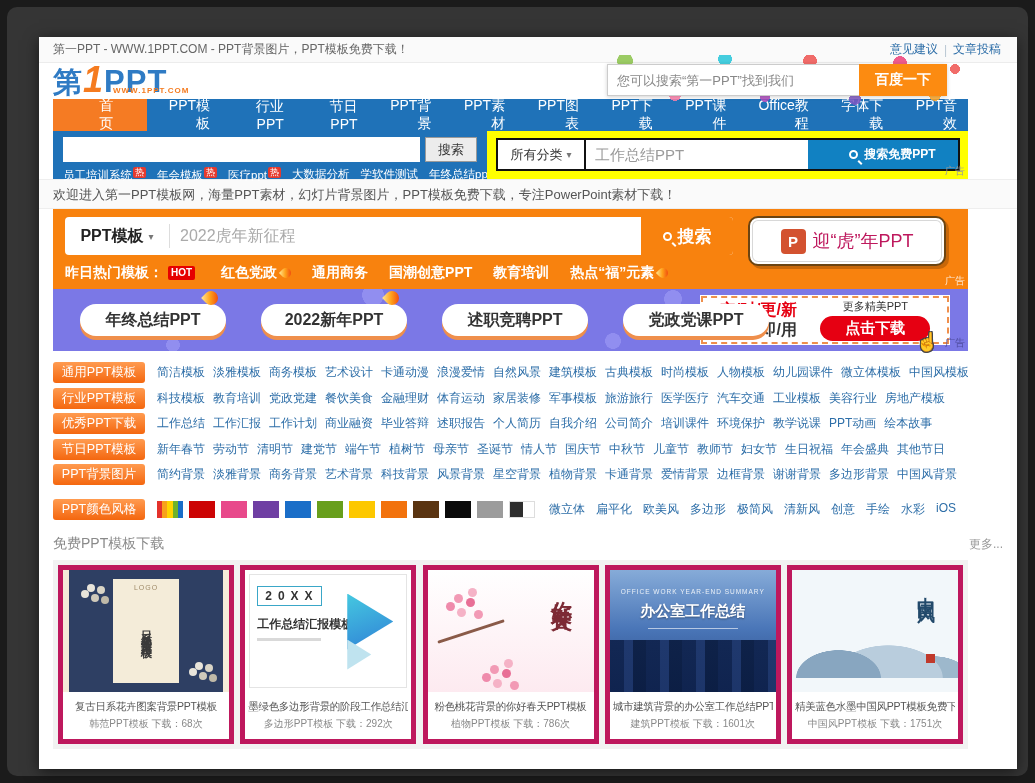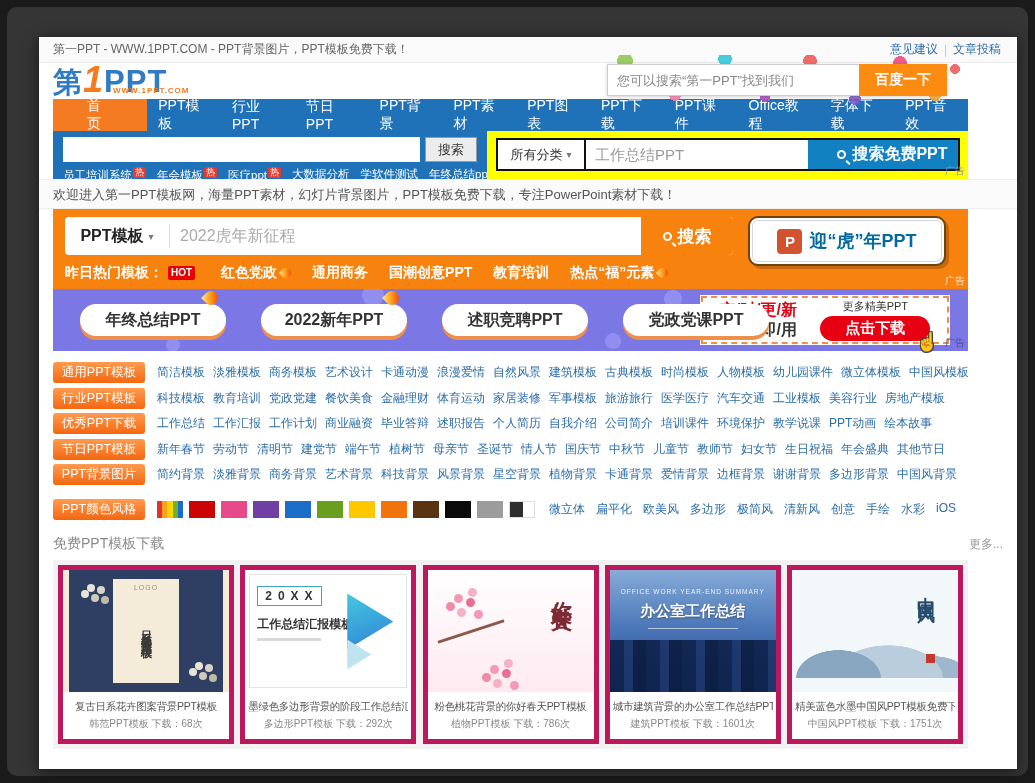--- a/index.html
+++ b/index.html
@@ -39,21 +39,21 @@
     background-repeat:no-repeat; }
   .baidu { position:absolute; right:70px; top:1px; display:flex; background:#fff;
            box-shadow:0 1px 4px rgba(0,0,0,.18); z-index:2; }
   .baidu input { width:252px; height:32px; border:1px solid #ccc; border-right:none;
                  padding:0 9px; font-size:13px; color:#555; outline:none; }
   .baidu input::placeholder { color:#888; }
   .baidu button { width:88px; height:32px; background:#fc8b11; color:#fff; border:none;
                   font-size:14px; font-weight:bold; cursor:pointer; }
 
   
-  .nav { margin-left:14px; width:915px; height:32px; background:#1f72b8; display:flex; }
+  .nav { margin-left:14px; width:915px; height:32px; background:#1f72b8; display:flex;text-align:right; }
   .nav-item { display:flex; align-items:center; padding:0 11px; color:#fff; font-size:14px;
               text-decoration:none; cursor:pointer; }
   .nav-item.active { background:#f57b23; padding:0 34px; }
 
   
   .qrow { margin-left:14px; width:915px; height:48px; display:flex; }
   .qrow-left { width:434px; background:#1f72b8; padding:6px 10px 0 10px; }
   .q-line { display:flex; }
   .q-line input { flex:1; height:25px; border:none; padding:0 6px; font-size:13px; outline:none; }
   .q-line button { width:52px; height:25px; margin-left:5px; background:#ececec;
@@ -63,21 +63,21 @@
   .hot-badge { display:inline-block; background:#e63a2e; color:#fff; font-size:9px;
                line-height:11px; padding:0 2px; border-radius:2px; vertical-align:4px; margin-left:1px; }
   .hot-badge:empty { display:none; }
   .qrow-right { flex:1; background:#ffff00; position:relative; padding:7px 8px 0 9px; }
   .combo { display:flex; height:33px; border:2px solid #111; background:#fff; }
   .combo-cat { width:88px; display:flex; align-items:center; justify-content:center; gap:4px;
                font-size:13px; color:#333; border-right:2px solid #111; cursor:pointer; }
   .caret { font-size:10px; color:#777; }
   .combo input { flex:1; border:none; font-size:15px; padding:0 9px; outline:none; color:#333; }
   .combo input::placeholder { color:#9a9a9a; }
-  .combo-btn { width:150px; background:#1181c2; color:#fff; border:none; font-size:16px;
+  .combo-btn { width:150px; background:#1181c2; color:#fff; border:none; font-size:12px;
                font-weight:bold; display:flex; align-items:center; justify-content:center; cursor:pointer;padding-left:19px; }
   .mag { display:inline-block; width:9px; height:9px; border:2px solid currentColor;
          border-radius:50%; position:relative; margin-right:6px; }
   .mag::after { content:""; position:absolute; width:2px; height:5px; background:currentColor;
                 left:8px; top:8px; transform:rotate(-45deg); }
   .ad-tag { position:absolute; right:3px; bottom:1px; font-size:10px; color:#999; }
 
   
   .welcome { height:30px; line-height:30px; background:#fafafa; border-top:1px solid #eee;
              border-bottom:1px solid #eee; font-size:13px; color:#555; padding-left:14px; }
@@ -92,21 +92,21 @@
   .ps-divider { width:1px; height:24px; background:#ddd; }
   .promo-search input { flex:1; border:none; font-size:16px; padding:0 10px; outline:none; }
   .promo-search input::placeholder { color:#aaa; }
   .ps-btn { width:92px; height:38px; background:#f8820e; color:#fff; border:none; font-size:17px;
             font-weight:bold; display:flex; align-items:center; justify-content:center; cursor:pointer; }
   .tiger-btn { position:absolute; right:22px; top:7px; width:198px; height:50px; background:#fff;
                border:2px solid #6b4412; border-radius:10px; box-shadow:3px 3px 0 rgba(110,55,0,.35), inset 0 0 0 2px #fff, inset 0 0 0 3px #d8d8d8;
                display:flex; align-items:center; justify-content:center; gap:7px; cursor:pointer; }
   .ppt-icon { width:25px; height:25px; background:#d35230; color:#fff; border-radius:4px;
               display:flex; align-items:center; justify-content:center; font-weight:bold; font-size:15px; }
-  .tiger-label { color:#0369a1; font-size:18px; font-weight:bold; }
+  .tiger-label { color:#be185d; font-size:18px; font-weight:normal; }
   .hot-row { margin-top:9px; display:flex; align-items:center; gap:26px; color:#fff;
              font-size:14px; font-weight:bold; }
   .hot-title { display:flex; align-items:center; gap:5px; }
   .hot-badge-red { background:#e60000; font-size:10px; line-height:14px; padding:0 3px; border-radius:2px; }
   .hot-row a { color:#fff; text-decoration:none; display:flex; align-items:center; }
   .ad-on-orange { color:rgba(255,255,255,.8); }
 
   .flame { display:inline-block; width:10px; height:10px; margin-left:4px;
            background:linear-gradient(135deg,#ffe08a 5%,#ffa21a 45%,#ef420c 92%);
            border-radius:0 50% 50% 50%; transform:rotate(-45deg); }

